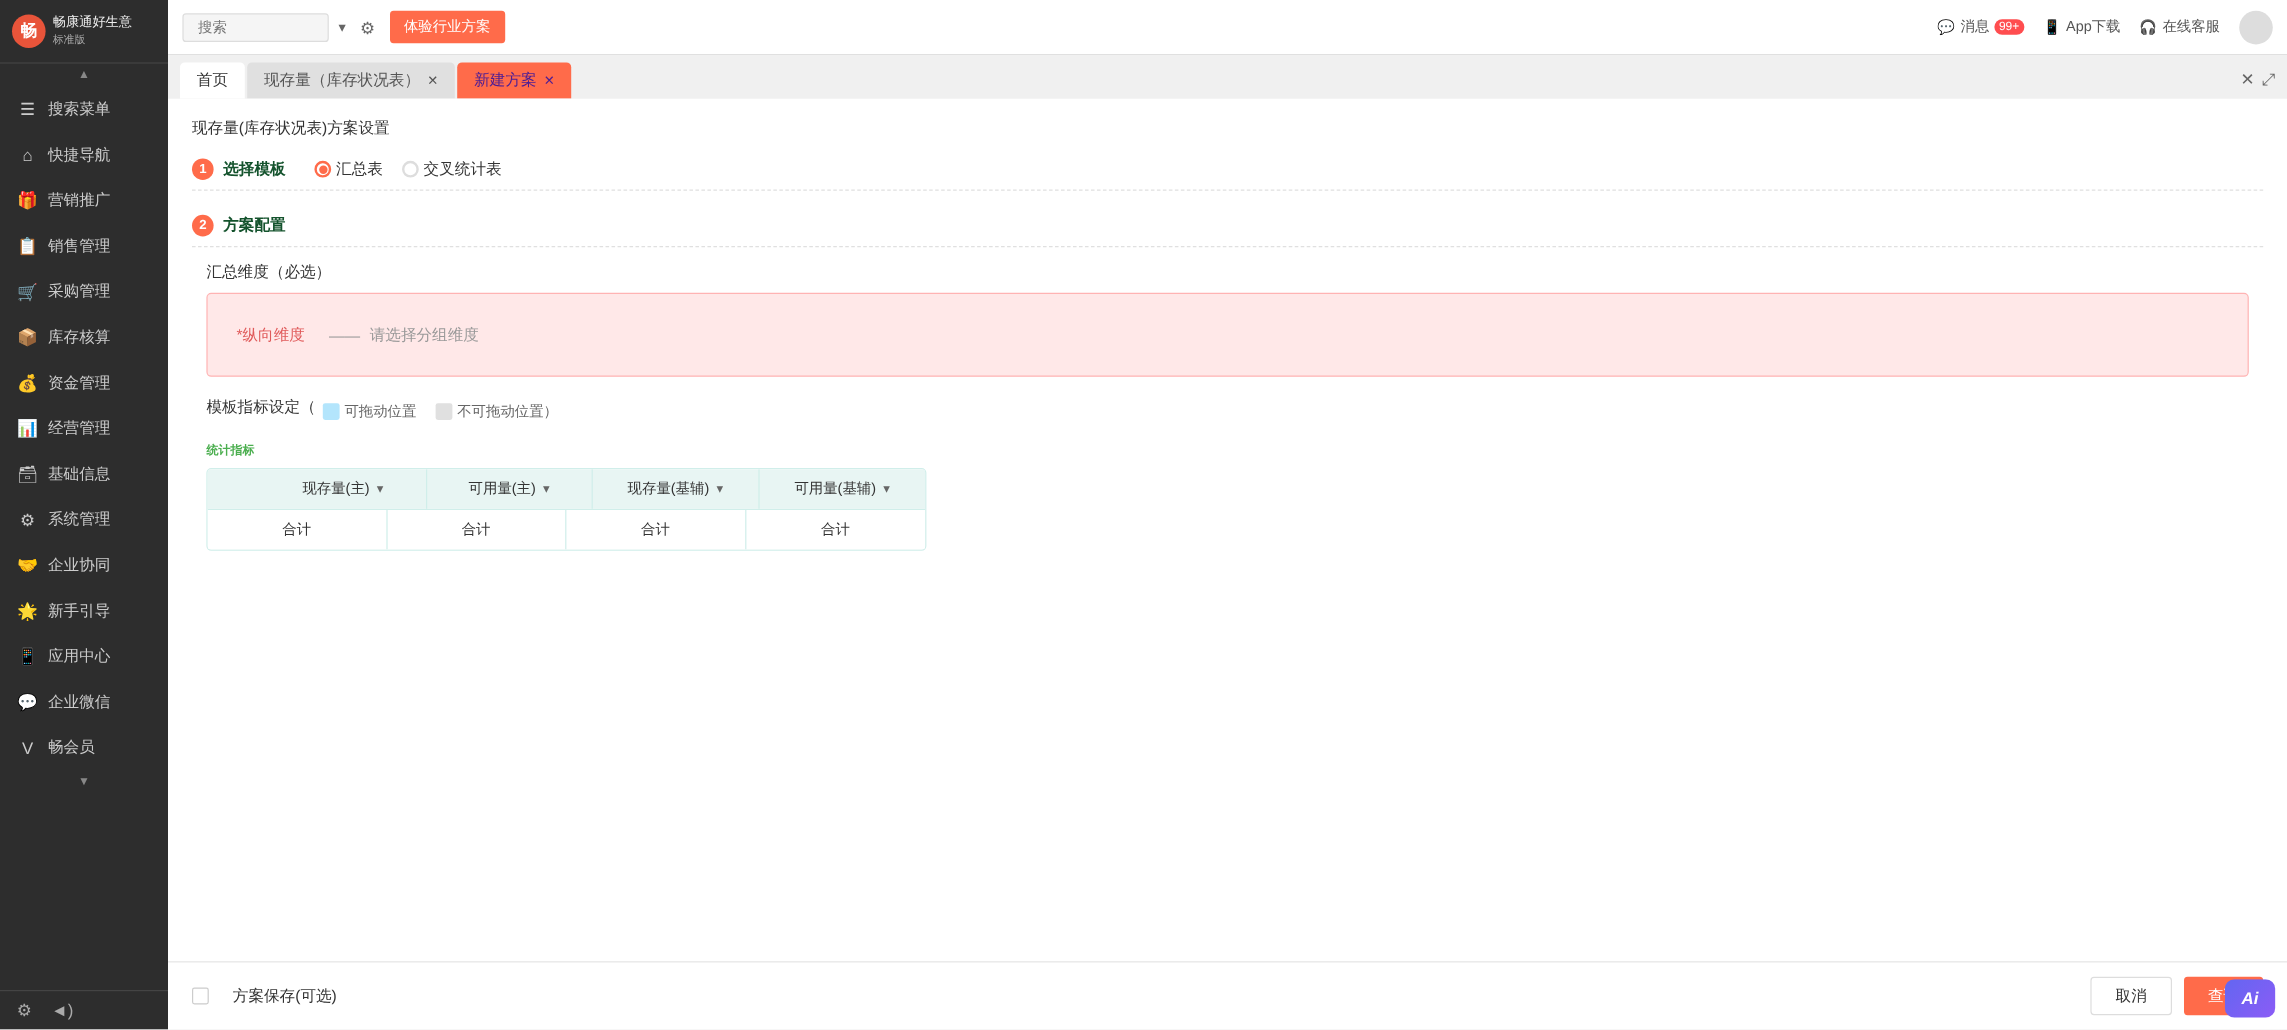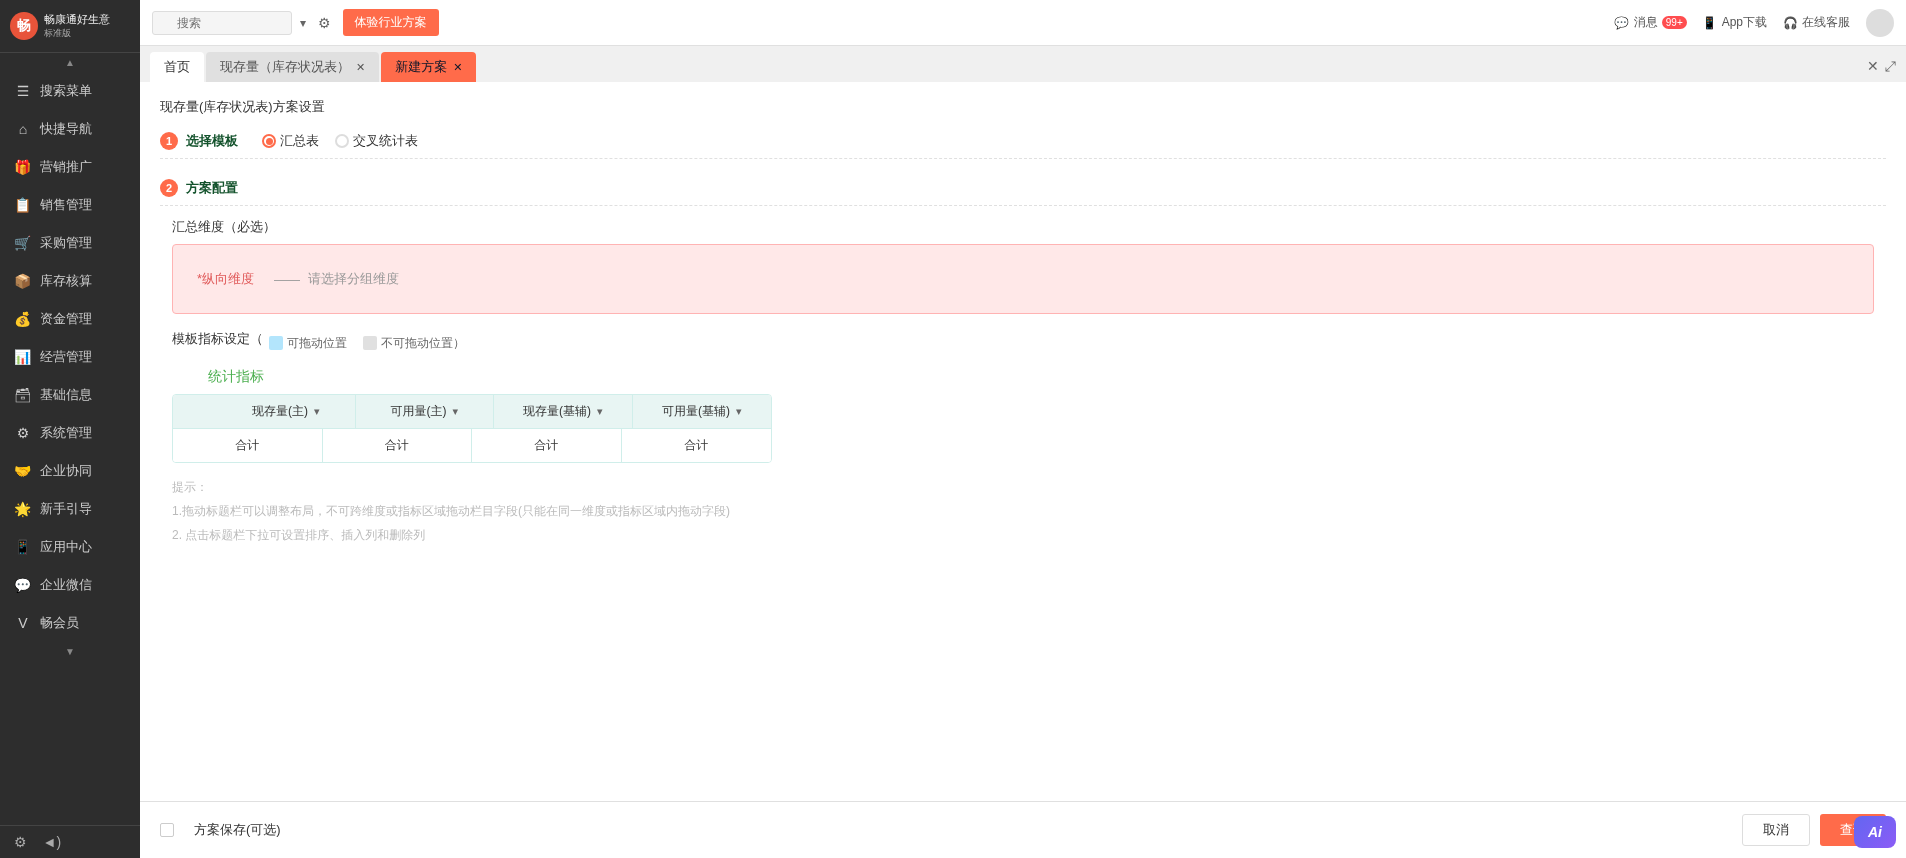--- a/index.html
+++ b/index.html
@@ -67,24 +67,24 @@
       align-items: center;
       padding: 0 12px;
       border-bottom: 1px solid #e0e0e0;
       gap: 8px;
       flex-shrink: 0;
     }
     .topbar-search {
       background: #f5f5f5;
       border: 1px solid #ddd;
       border-radius: 3px;
-      padding: 4px 24px;
+      padding: 4px 12px;
       font-size: 12px;
       color: #999;
-      width: 140px;
+      width: 122px;
     }
     .topbar-dropdown-btn {
       border: none; background: none; cursor: pointer; color: #666; font-size: 12px;
     }
     .topbar-gear { color: #666; cursor: pointer; font-size: 14px; margin-left: 4px; }
     .topbar-action-btn {
       background: #ff6b4a;
       color: white;
       border: none;
       border-radius: 3px;
@@ -130,21 +130,21 @@
       cursor: pointer;
       font-size: 13px;
       display: flex;
       align-items: center;
       gap: 6px;
       background: #e0e0e0;
       color: #555;
     }
     .tab.active {
       background: #ff6b4a;
-      color: #0f172a;
+      color: #4c1d95;
     }
     .tab-close { font-size: 11px; cursor: pointer; }
     .tab-home { background: white; color: #333; }
 
     
     .content {
       flex: 1;
       background: white;
       overflow-y: auto;
       padding: 16px 20px;
@@ -218,21 +218,21 @@
     .indicator-legend { display: flex; align-items: center; gap: 16px; font-size: 12px; color: #666; }
     .legend-item { display: flex; align-items: center; gap: 4px; }
     .legend-box {
       width: 14px; height: 14px;
       border-radius: 2px;
     }
     .legend-box.draggable { background: #b3e5fc; }
     .legend-box.non-draggable { background: #e0e0e0; }
 
     
-    .stat-section-title { color: #4caf50; font-size: 14px; margin-bottom: 8px; font-weight: normal; margin-left: 36px; }
+    .stat-section-title { color: #4caf50; font-size: 10px; margin-bottom: 8px; font-weight: bold; }
     .stat-table {
       border: 1px solid #d0eeea;
       border-radius: 4px;
       overflow: hidden;
       width: 600px;
     }
     .stat-table-header {
       display: grid;
       grid-template-columns: repeat(4, 1fr);
       background: #e8f5f3;
@@ -521,25 +521,20 @@
               </div>
               <div class="stat-table-row">
                 <div class="stat-table-cell">合计</div>
                 <div class="stat-table-cell">合计</div>
                 <div class="stat-table-cell">合计</div>
                 <div class="stat-table-cell">合计</div>
               </div>
             </div>
           </div>
 
-          <div class="tips">
-            <span>提示：</span>
-            <div>1.拖动标题栏可以调整布局，不可跨维度或指标区域拖动栏目字段(只能在同一维度或指标区域内拖动字段)</div>
-            <div>2. 点击标题栏下拉可设置排序、插入列和删除列</div>
-          </div>
         </div>
       </div>
     </div>
 
     <div class="footer">
       <label class="save-checkbox">
         <div class="checkbox"></div>
         <span>方案保存(可选)</span>
       </label>
       <div class="footer-buttons">

